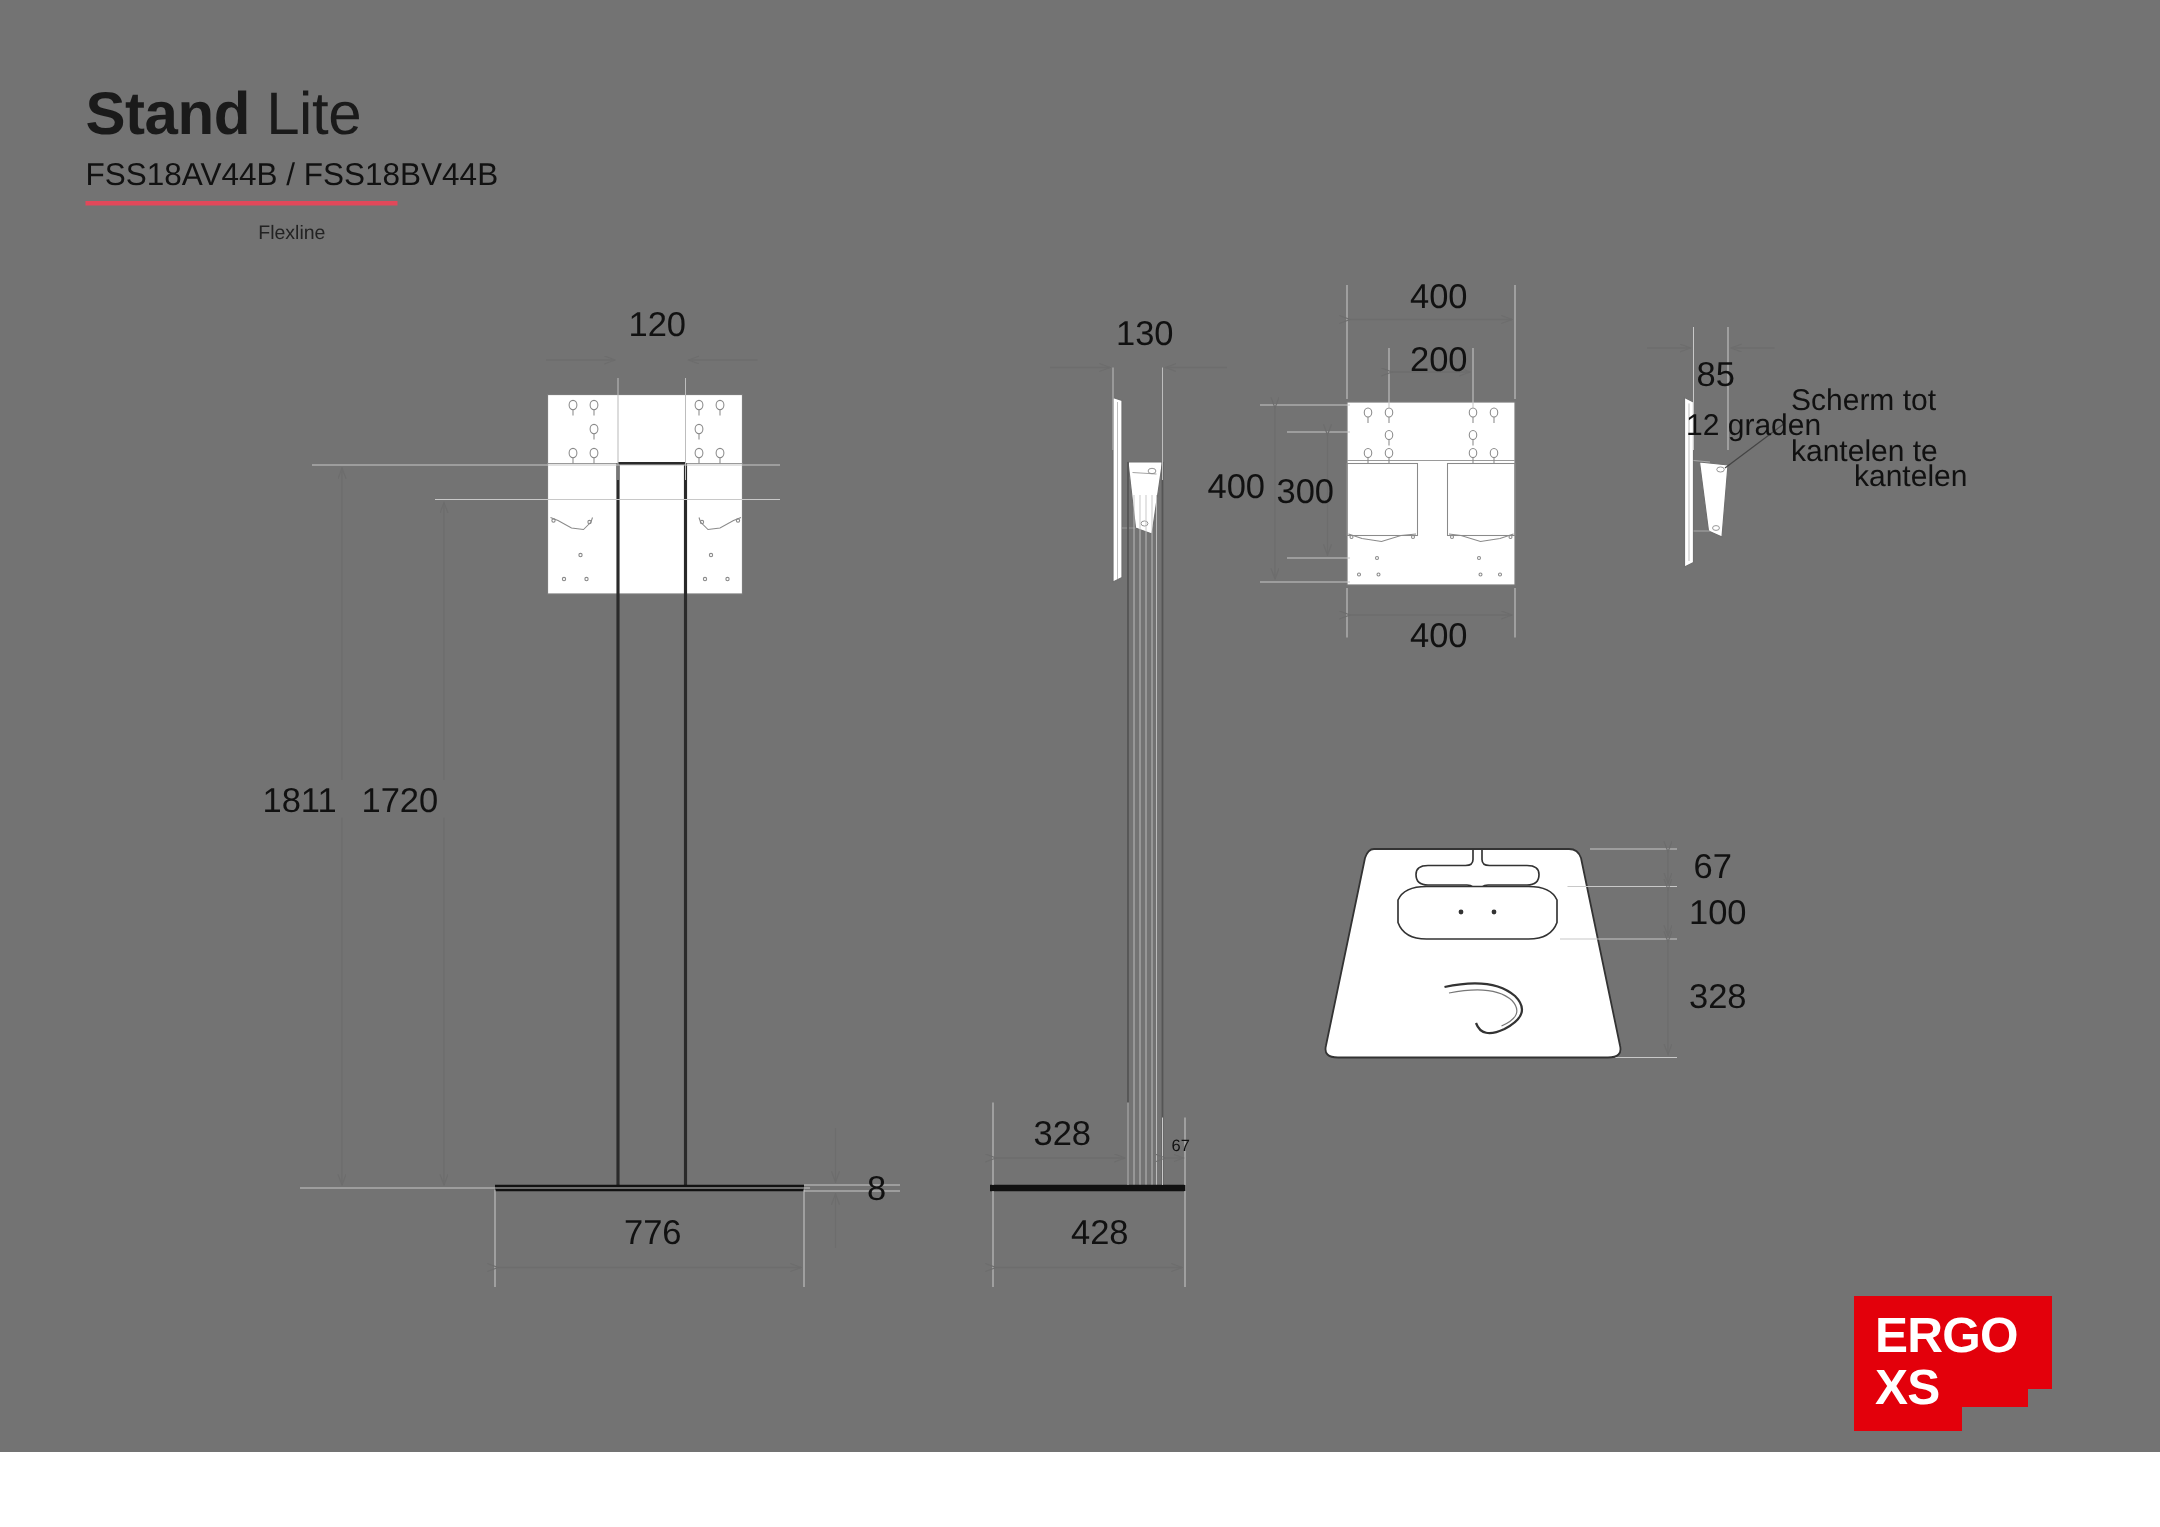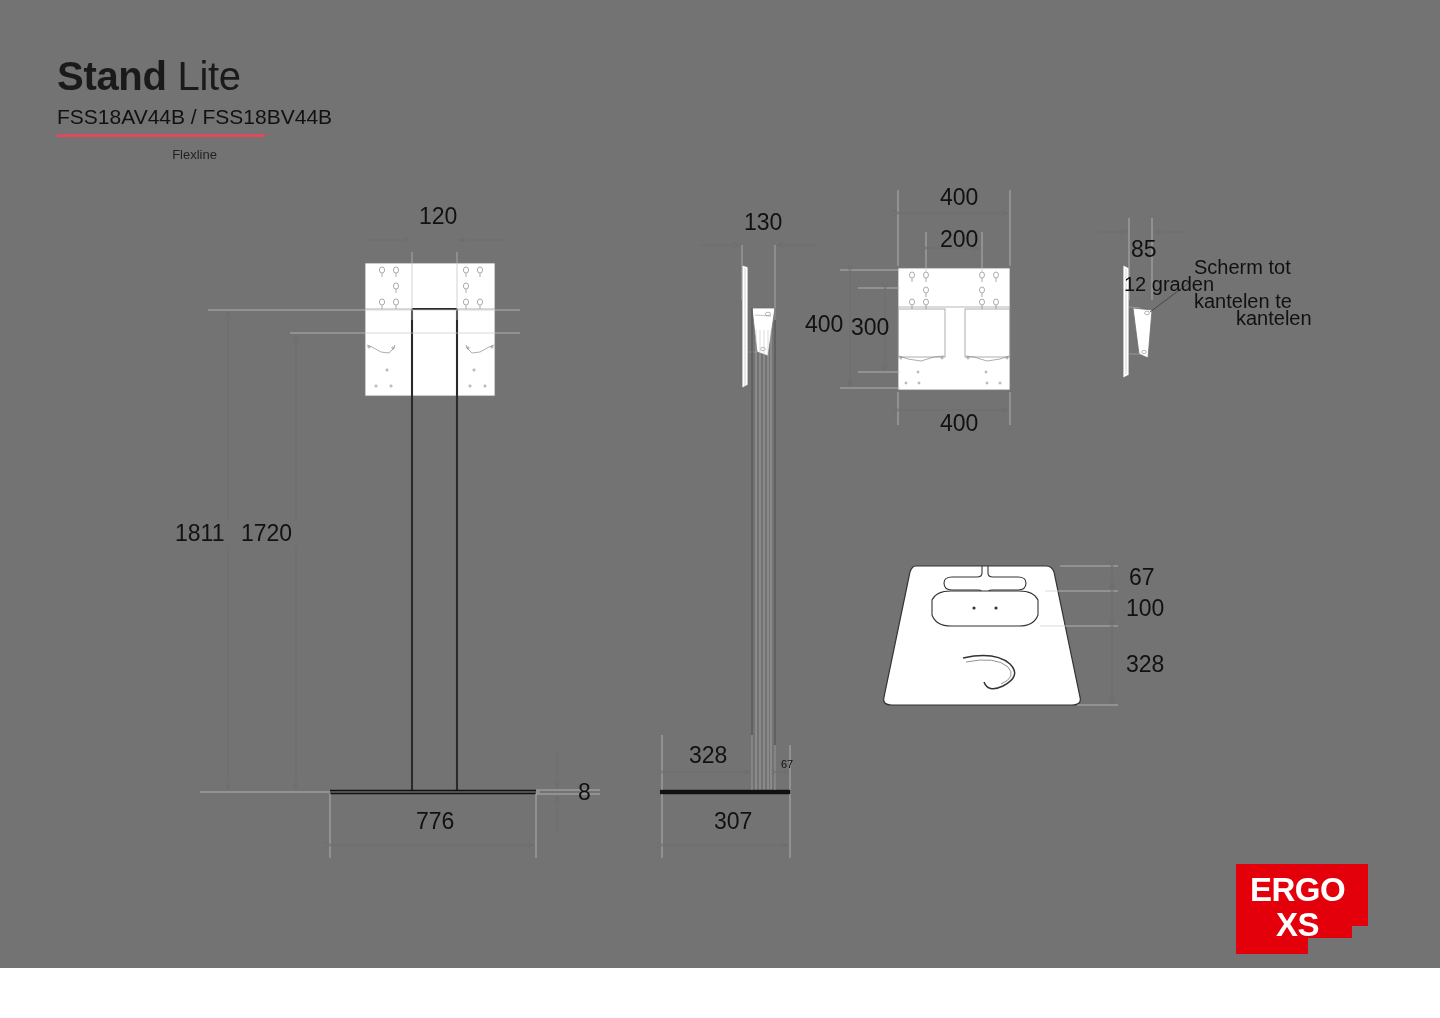--- a/index.html
+++ b/index.html
@@ -73,21 +73,20 @@
     white-space: nowrap;
   }
 
   
   #logo {
     position: absolute;
     left: 1236px;
     top: 864px;
     width: 132px;
     height: 90px;
-    text-align: center;
   }
   #logo .logo-text {
     position: absolute;
     left: 14px;
     top: 8px;
     color: #ffffff;
     font-weight: bold;
     font-size: 33px;
     line-height: 35px;
     letter-spacing: -0.5px;
@@ -346,21 +345,21 @@
 
   <div class="dimtext" style="left:419px; top:207px;">120</div>
   <div class="dimtext" style="left:175px; top:524px;">1811</div>
   <div class="dimtext" style="left:241px; top:524px;">1720</div>
   <div class="dimtext" style="left:416px; top:812px;">776</div>
   <div class="dimtext" style="left:578px; top:783px;">8</div>
 
   <div class="dimtext" style="left:744px; top:213px;">130</div>
   <div class="dimtext" style="left:689px; top:746px;">328</div>
   <div class="dimtext small" style="left:781px; top:755px;">67</div>
-  <div class="dimtext" style="left:714px; top:812px;">307</div>
+  <div class="dimtext" style="left:714px; top:812px;">428</div>
 
   <div class="dimtext" style="left:940px; top:188px;">400</div>
   <div class="dimtext" style="left:940px; top:230px;">200</div>
   <div class="dimtext" style="left:805px; top:315px;">400</div>
   <div class="dimtext" style="left:851px; top:318px;">300</div>
   <div class="dimtext" style="left:940px; top:414px;">400</div>
 
   <div class="dimtext" style="left:1131px; top:240px;">85</div>
 
   <div class="dimtext" style="left:1129px; top:568px;">67</div>

